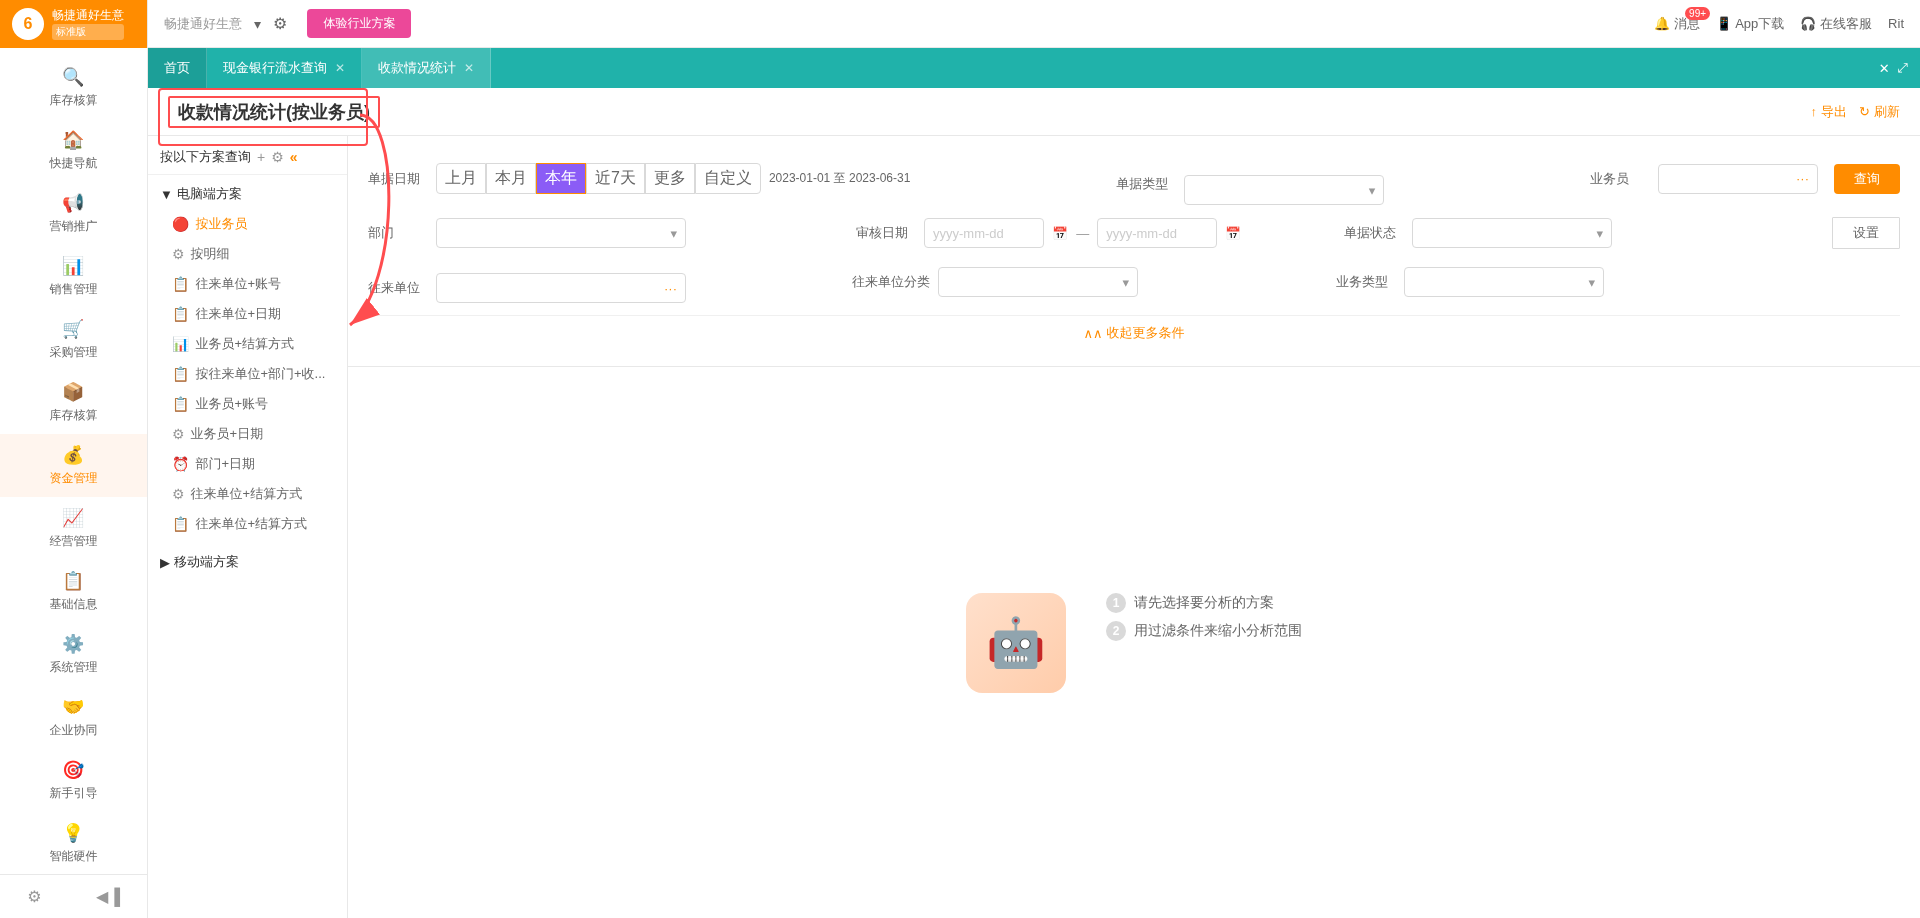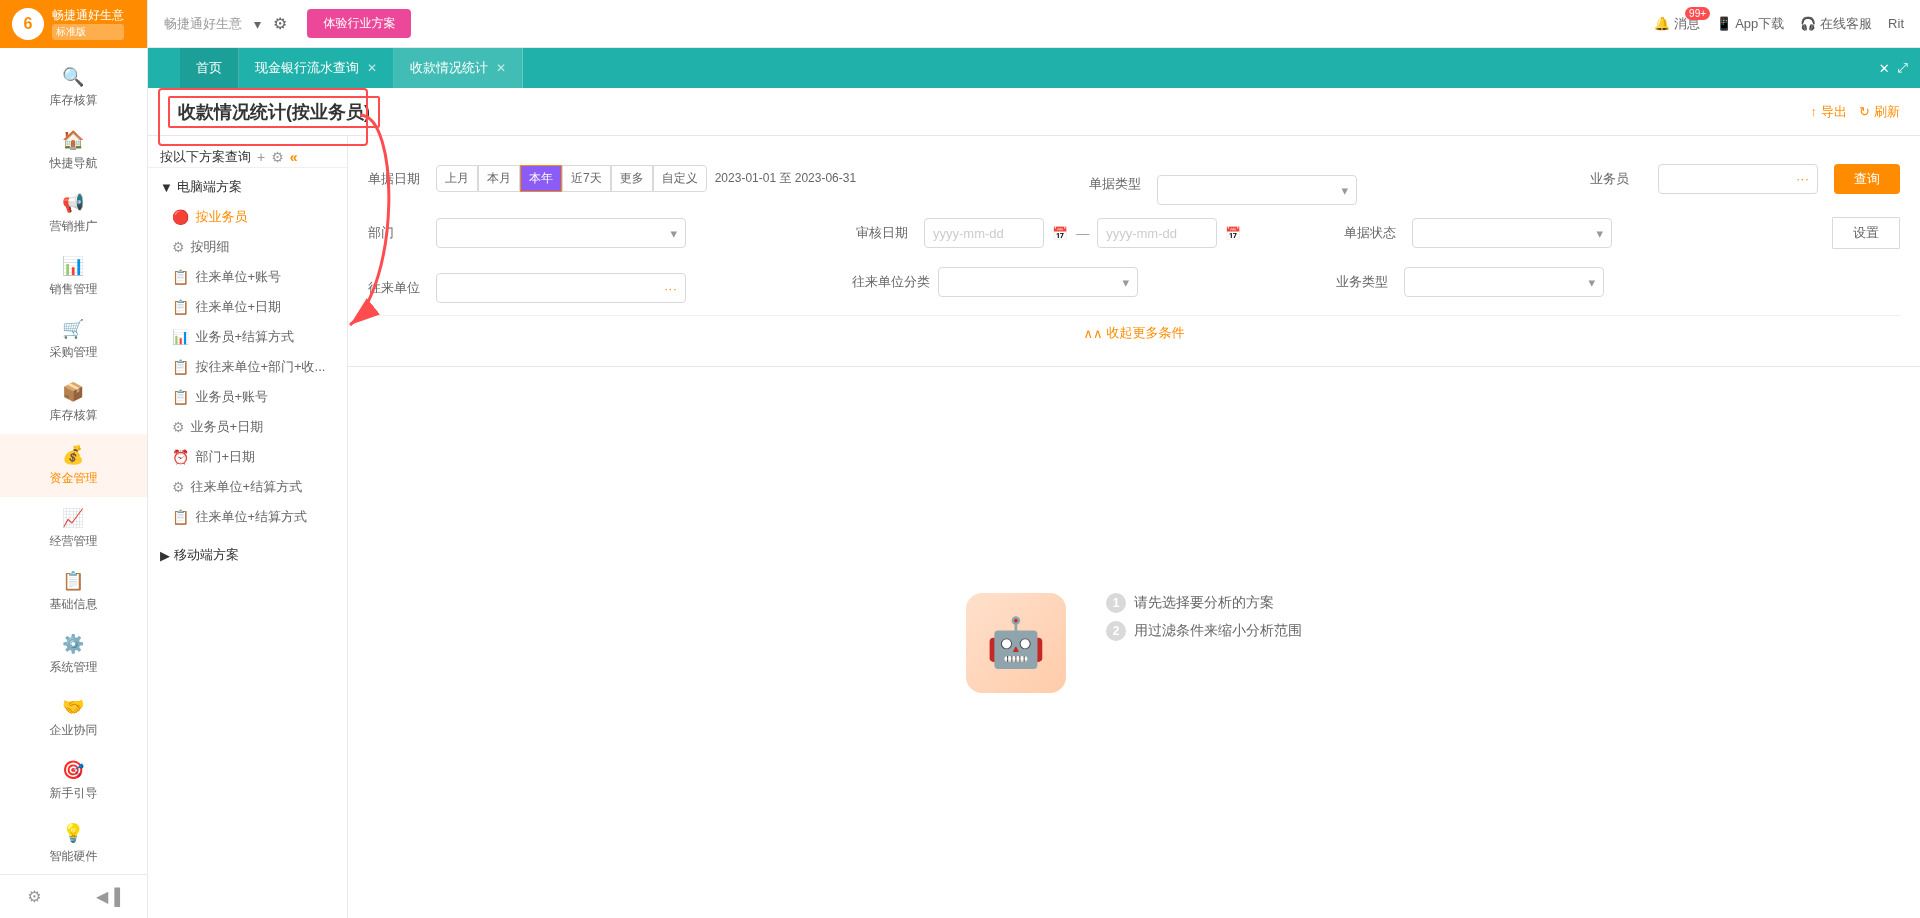--- a/index.html
+++ b/index.html
@@ -28,60 +28,60 @@
     .topbar-dropdown { font-size: 14px; color: #666; cursor: pointer; }
     .topbar-spacer { flex: 1; }
     .topbar-btn { background: #ec4899; color: #fff; border: none; padding: 6px 16px; border-radius: 4px; cursor: pointer; font-size: 12px; }
     .topbar-gear { color: #666; font-size: 16px; cursor: pointer; margin-right: 8px; }
     .topbar-right { display: flex; align-items: center; gap: 16px; color: #666; font-size: 13px; }
     .topbar-msg { position: relative; cursor: pointer; }
     .topbar-badge { position: absolute; top: -8px; right: -10px; background: #ff4d4f; color: #fff; font-size: 10px; padding: 1px 4px; border-radius: 8px; }
     .topbar-user { color: #666; }
 
     
-    .tabs { height: 40px; background: #20b2aa; display: flex; align-items: stretch; padding-left: 32px; }
+    .tabs { height: 40px; background: #20b2aa; display: flex; align-items: stretch; }
     .tab { display: flex; align-items: center; padding: 0 16px; color: #fff; cursor: pointer; font-size: 13px; gap: 8px; border-right: 1px solid rgba(255,255,255,0.2); }
     .tab.home { background: rgba(0,0,0,0.1); }
     .tab.active { background: rgba(255,255,255,0.15); }
     .tab-close { opacity: 0.7; font-size: 12px; }
     .tabs-spacer { flex: 1; }
     .tabs-controls { display: flex; align-items: center; gap: 8px; padding: 0 12px; color: #fff; }
 
     
     .page-header { height: 48px; background: #fff; display: flex; align-items: center; padding: 0 20px; border-bottom: 1px solid #e8e8e8; }
     .page-title { font-size: 18px; font-weight: bold; color: #333; border: 2px solid #ff4d4f; padding: 2px 8px; border-radius: 2px; }
     .page-header-spacer { flex: 1; }
     .page-header-actions { display: flex; gap: 12px; }
     .action-btn { display: flex; align-items: center; gap: 4px; color: #ff8c00; cursor: pointer; font-size: 13px; }
 
     
     .content { flex: 1; display: flex; overflow: hidden; }
 
     
     .left-panel { width: 200px; background: #fff; border-right: 1px solid #e8e8e8; display: flex; flex-direction: column; overflow-y: auto; }
-    .left-panel-header { display: flex; align-items: center; padding: 12px 12px 1px; gap: 6px; color: #333; font-size: 13px; border-bottom: 1px solid #f0f0f0; }
+    .left-panel-header { display: flex; align-items: center; padding: 12px 12px 8px; gap: 6px; color: #333; font-size: 13px; border-bottom: 1px solid #f0f0f0; }
     .left-panel-header-icons { display: flex; gap: 6px; color: #999; }
     .left-panel-header-icons span { cursor: pointer; font-size: 14px; }
 
     .scheme-group { padding: 4px 0; }
     .scheme-group-title { display: flex; align-items: center; padding: 6px 12px; cursor: pointer; color: #333; font-size: 13px; gap: 4px; }
     .scheme-item { display: flex; align-items: center; padding: 6px 12px 6px 24px; cursor: pointer; color: #666; font-size: 13px; gap: 6px; }
     .scheme-item.active { color: #ff8c00; }
     .scheme-item .item-icon { font-size: 14px; color: #ff8c00; }
 
     
     .right-panel { flex: 1; display: flex; flex-direction: column; background: #f5f5f5; overflow: hidden; }
 
     
     .filter-area { background: #fff; padding: 16px 20px; border-bottom: 1px solid #e8e8e8; }
     .filter-row { display: flex; align-items: center; gap: 16px; margin-bottom: 12px; flex-wrap: wrap; }
     .filter-row:last-child { margin-bottom: 0; }
     .filter-label { color: #666; font-size: 13px; white-space: nowrap; min-width: 60px; }
     .date-tabs { display: flex; gap: 0; }
-    .date-tab { padding: 4px 8px; border: 1px solid #d9d9d9; cursor: pointer; color: #666; font-size: 12px; background: #fff; }
+    .date-tab { padding: 4px 8px; border: 1px solid #d9d9d9; cursor: pointer; color: #666; font-size: 16px; background: #fff; }
     .date-tab:first-child { border-radius: 4px 0 0 4px; }
     .date-tab:last-child { border-radius: 0 4px 4px 0; }
     .date-tab.active { background: #8b5cf6; color: #fff; border-color: #ff8c00; }
     .filter-select { border: 1px solid #d9d9d9; border-radius: 4px; padding: 4px 8px; color: #666; font-size: 13px; display: flex; align-items: center; gap: 4px; cursor: pointer; min-width: 140px; height: 30px; background: #fff; }
     .filter-select-wide { min-width: 200px; }
     .filter-select .arrow { color: #999; margin-left: auto; }
     .filter-input { border: 1px solid #d9d9d9; border-radius: 4px; padding: 4px 8px; color: #999; font-size: 13px; min-width: 120px; height: 30px; background: #fff; display: flex; align-items: center; }
     .filter-dash { color: #999; }
 
     .collapse-btn { display: flex; align-items: center; justify-content: center; padding: 8px; color: #ff8c00; cursor: pointer; font-size: 13px; gap: 4px; background: #fff; border-top: 1px solid #f0f0f0; }

